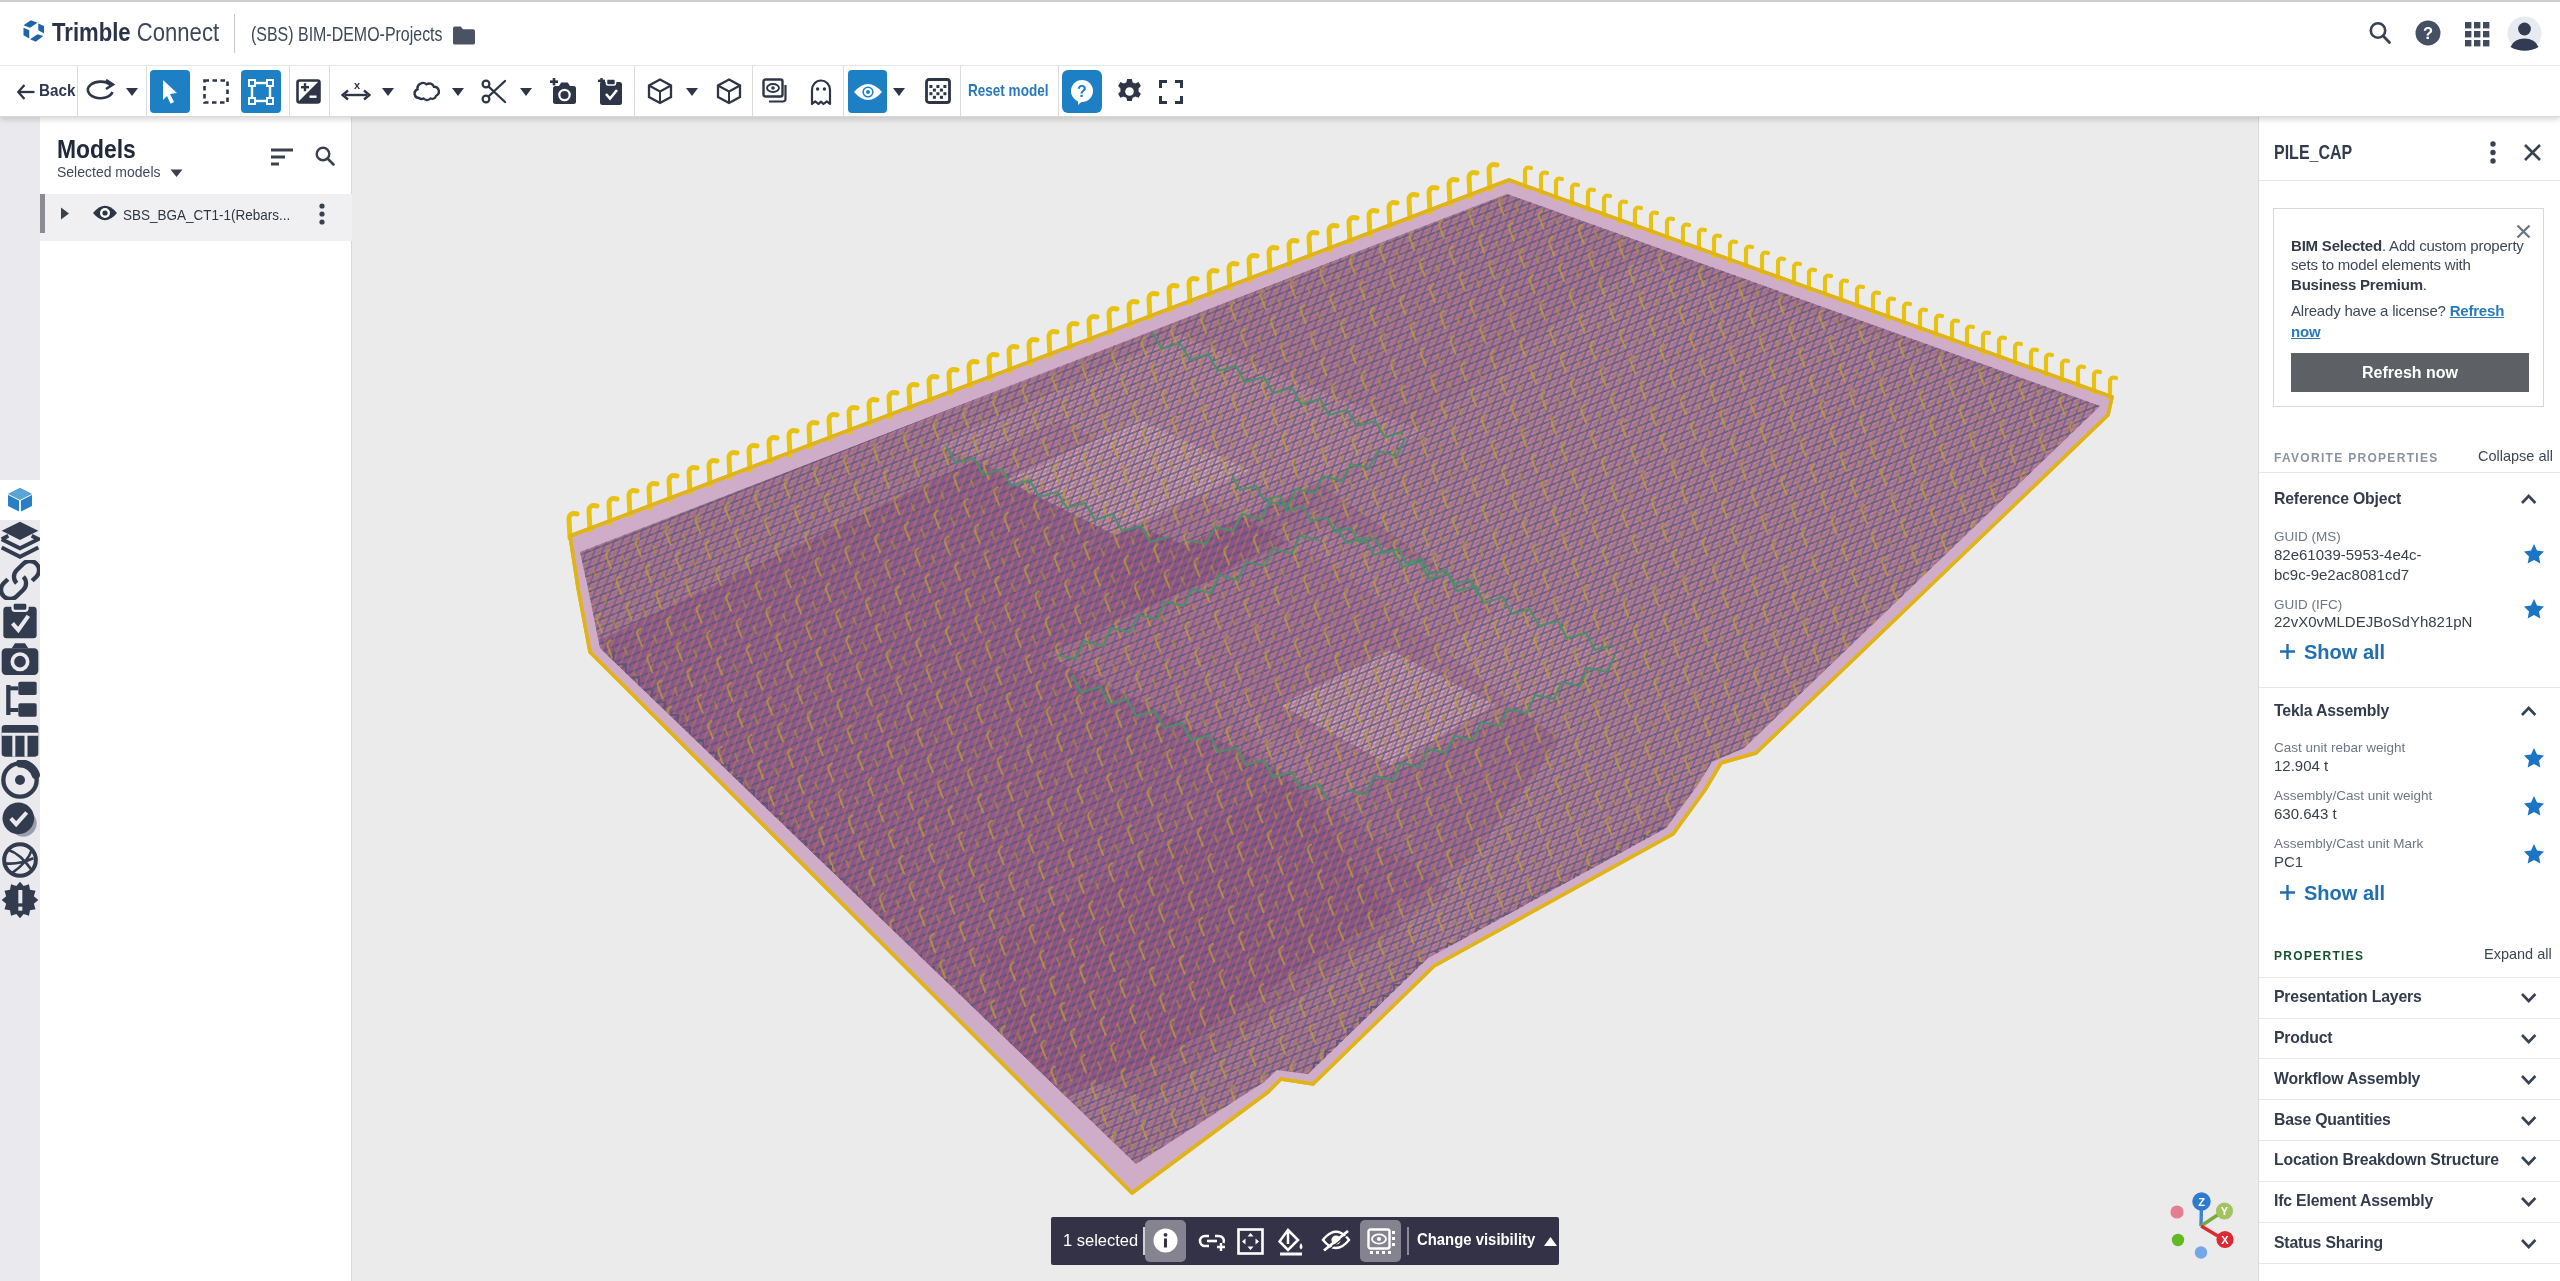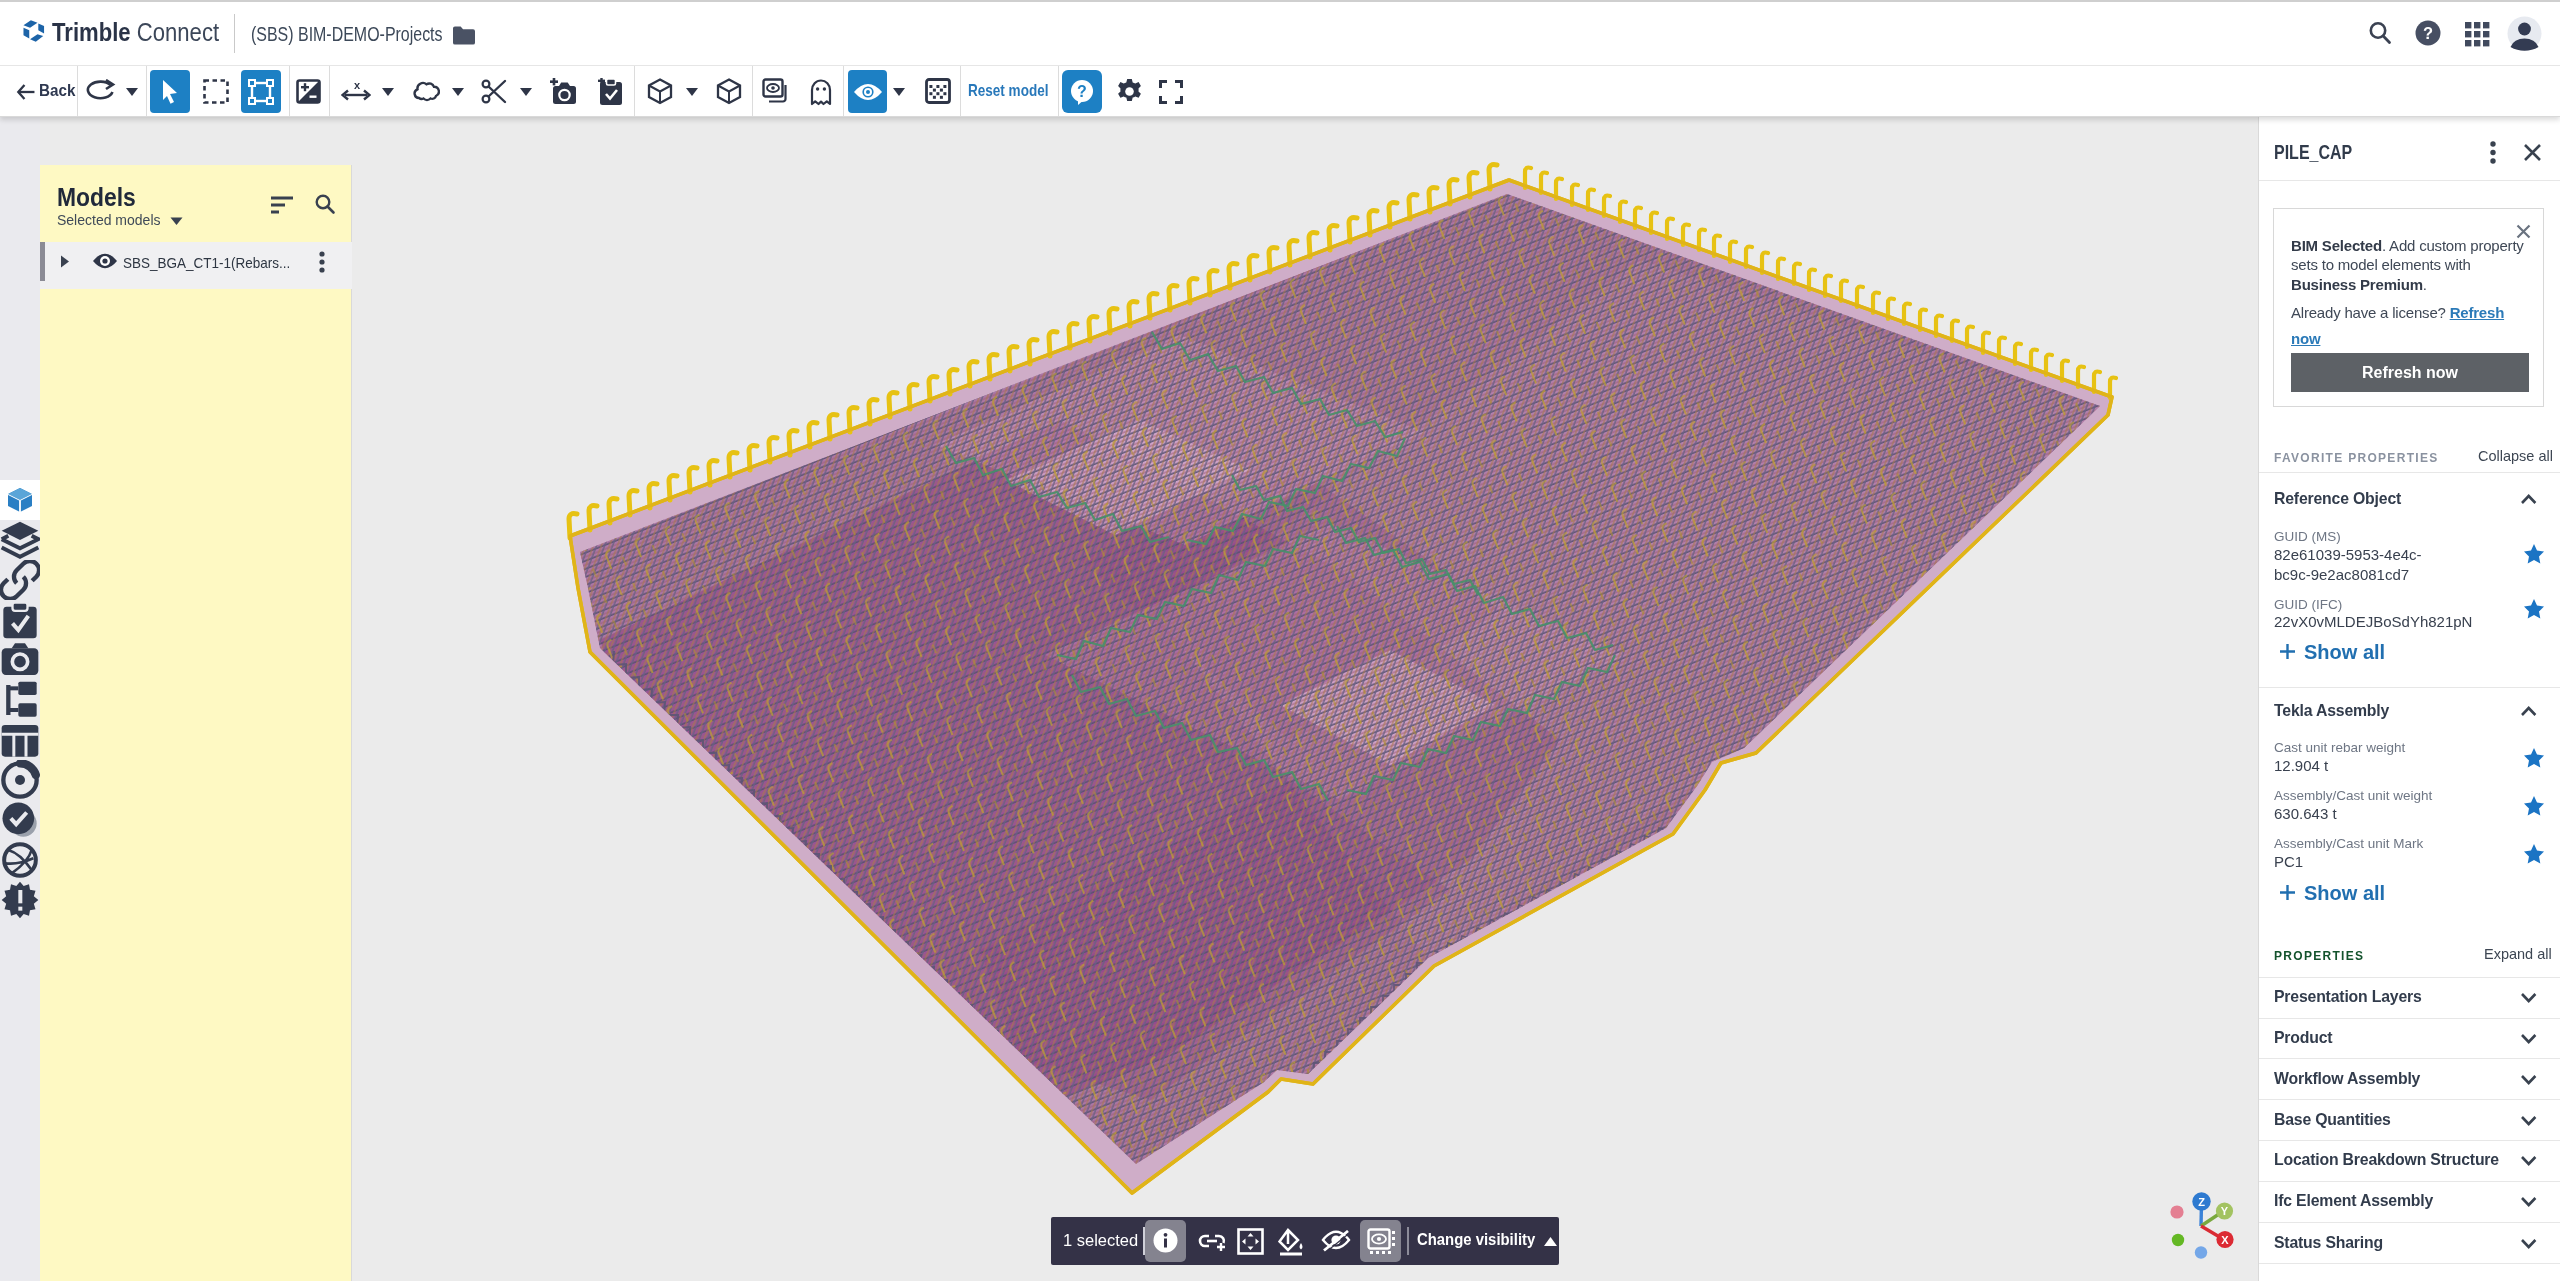--- a/index.html
+++ b/index.html
@@ -9,22 +9,22 @@
 #topbar{position:absolute;left:0;top:0;width:2560px;height:66px;background:#fff;
   border-bottom:1px solid #e6e6e6;z-index:30;}
 #toolbar{position:absolute;left:0;top:66px;width:2560px;height:51px;background:#fff;
   border-bottom:1px solid #d9d9d9;box-shadow:0 3px 5px rgba(0,0,0,0.14);z-index:25;}
 .tb-div{position:absolute;top:0;width:1px;height:50px;background:#dcdcdc;}
 .tb-btn{position:absolute;top:4px;width:40px;height:43px;border-radius:4px;
   display:flex;align-items:center;justify-content:center;}
 .tb-blue{background:#1d80c4;}
 #rail{position:absolute;left:0;top:117px;width:40px;bottom:0;background:#eaeaee;z-index:20;}
 .rail-ic{position:absolute;left:0;width:40px;height:40px;display:flex;align-items:center;justify-content:center;}
-#models{position:absolute;left:40px;top:117px;width:312px;bottom:0;background:#fef9c3;
-  border-right:1px solid #d9d9d9;z-index:20;margin-top:48px;}
+#models{position:absolute;left:40px;top:117px;width:312px;bottom:0;background:#ffffff;
+  border-right:1px solid #d9d9d9;z-index:20;}
 #rightpanel{position:absolute;left:2258px;top:117px;width:302px;bottom:0;background:#fff;
   border-left:1px solid #d9d9d9;z-index:20;}
 #viewport{position:absolute;left:352px;top:117px;width:1906px;height:1164px;background:#ebebeb;overflow:hidden;}
 .star{fill:#1b74c4;}
 .rp-divider{position:absolute;left:0;width:302px;height:1px;background:#e7e7e7;}
 .rp-label{position:absolute;font-size:13.5px;color:#6e7684;}
 .rp-value{position:absolute;font-size:15px;color:#39414f;}
 .sec-title{position:absolute;font-size:17px;font-weight:700;color:#323c4c;letter-spacing:-.2px;transform:scaleX(.93);transform-origin:0 0;white-space:nowrap;}
 .showall{position:absolute;font-size:20px;font-weight:700;color:#216fb0;text-align:right;}
 </style></head><body>
@@ -335,21 +335,21 @@
     </svg>
 <svg class="abs" style="left:264px;top:26px" width="19" height="19" viewBox="0 0 19 19">
       <path d="M2 2 L17 17 M17 2 L2 17" stroke="#39424f" stroke-width="2.6"></path>
     </svg>
 <div class="rp-divider" style="top:63px"></div>
 <div class="abs" style="left:14px;top:91px;width:271px;height:199px;border:1px solid #d8d8d8;background:#fff">
 <svg class="abs" style="left:242px;top:15px" width="15" height="15" viewBox="0 0 15 15">
         <path d="M1.5 1.5 L13.5 13.5 M13.5 1.5 L1.5 13.5" stroke="#6a7380" stroke-width="2.2"></path>
       </svg>
 <div class="abs" style="left:17px;top:27px;width:240px;font-size:15px;letter-spacing:-.2px;line-height:19.3px;color:#3f4856"><b style="color:#333b49">BIM Selected</b>. Add custom property sets to model elements with <b style="color:#333b49">Business Premium</b>.</div>
-<div class="abs" style="left:17px;top:91px;width:240px;font-size:15px;letter-spacing:-.2px;line-height:26px;color:#3f4856">Already have a license? <b style="color:#2b7ab8;text-decoration:underline">Refresh now</b></div>
+<div class="abs" style="left:17px;top:91px;width:240px;font-size:15px;letter-spacing:-.2px;line-height:21px;color:#3f4856">Already have a license? <b style="color:#2b7ab8;text-decoration:underline">Refresh now</b></div>
 <div class="abs" style="left:17px;top:144px;width:238px;height:39px;background:#5d6166;color:#fff;font-size:16px;font-weight:700;display:flex;align-items:center;justify-content:center">Refresh now</div>
 </div>
 <div class="abs" style="left:15px;top:334px;font-size:12px;font-weight:700;letter-spacing:1.3px;color:#8a92a0">FAVORITE PROPERTIES</div>
 <div class="abs" style="left:219px;top:331px;font-size:14.5px;color:#3d4653">Collapse all</div>
 <div class="rp-divider" style="top:355px"></div>
 <div class="sec-title" style="left:15px;top:372px">Reference Object</div>
 <div class="abs" style="left:261px;top:375px"><svg width="18" height="15" viewBox="0 0 18 15">
         <path d="M2 11 L8.7 4 L15.4 11" fill="none" stroke="#39424f" stroke-width="2.6"></path>
       </svg></div>
 <div class="rp-label" style="left:15px;top:412px">GUID (MS)</div>

